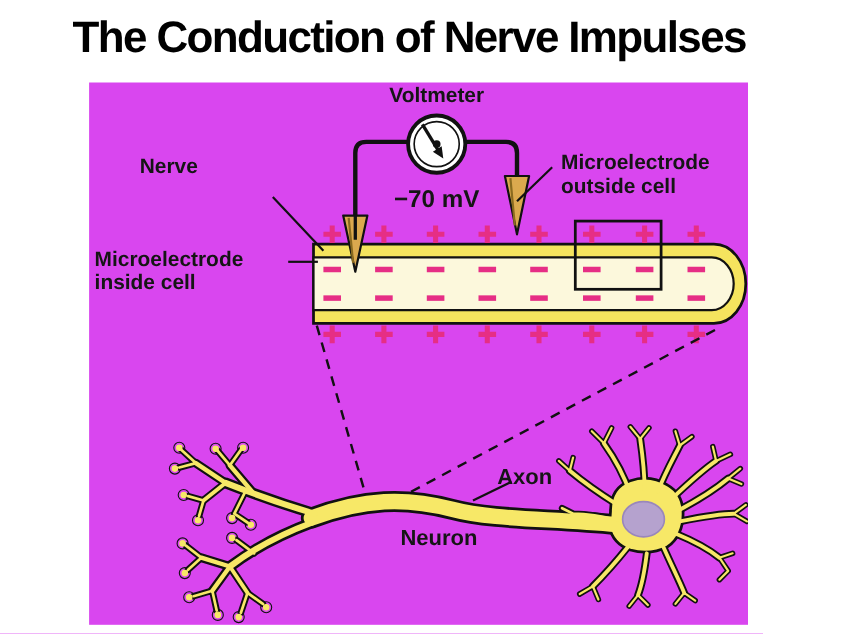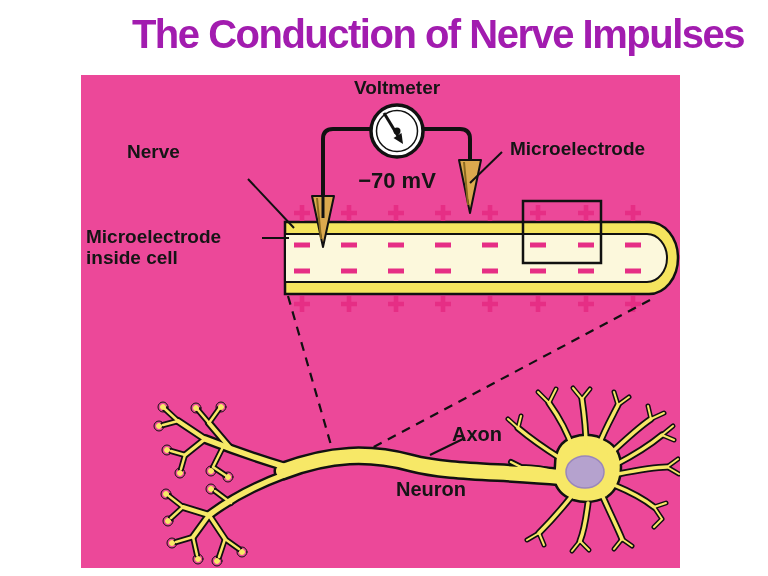--- a/index.html
+++ b/index.html
@@ -1,27 +1,27 @@
 <!DOCTYPE html>
 <html><head>
 <meta charset="utf-8">
 <style>
   html,body{margin:0;padding:0;}
   body{
     width:768px;height:576px;position:relative;background:#ffffff;
     font-family:"Liberation Sans","DejaVu Sans",sans-serif;overflow:hidden;
   }
   .title{
-    position:absolute;top:12px;left:0;width:744px;text-align:right;
-    font-size:40px;font-weight:bold;letter-spacing:-1.5px;color:#a21caf;margin:0;
+    position:absolute;top:12px;left:0;width:744px;text-align:center;
+    font-size:40px;font-weight:bold;letter-spacing:-1.5px;color:#000000;margin:0;
     font-family:"Liberation Sans","DejaVu Sans",sans-serif;
   }
   .panel{
     position:absolute;left:81px;top:75px;width:599px;height:493px;
-    background:#ec4899;
+    background:#d946ef;
   }
   .diagram{position:absolute;left:0;top:0;width:599px;height:493px;}
   .lbl{
     position:absolute;font-weight:bold;color:#151515;font-size:19px;
     line-height:21px;white-space:nowrap;
   }
   .lbl.center{text-align:center;}
   .reading{font-size:22px;}
   .big{font-size:20px;}
 </style>
@@ -228,22 +228,23 @@
 
   <div class="lbl center" style="left:236px;top:2px;width:160px;">Voltmeter</div>
   <div class="lbl center reading" style="left:236px;top:85px;width:160px;margin-top:10px;">−70 mV</div>
 
   <div class="lbl" style="left:46px;top:66px;">
     <span>Nerve</span><br>
   </div>
 
   <div class="lbl" style="left:429px;top:63px;">
     <span>Microelectrode</span><br>
+    <span>outside cell</span>
   </div>
 
   <div class="lbl" style="left:5px;top:151px;">
     <span>Microelectrode</span><br>
     <span>inside cell</span>
   </div>
 
   <div class="lbl big" style="left:371px;top:349px;text-align:center;">Axon</div>
-  <div class="lbl big" style="left:283px;top:404px;margin-left:32px;">Neuron</div>
+  <div class="lbl big" style="left:283px;top:404px;">Neuron</div>
 </div>
 
 </body></html>

